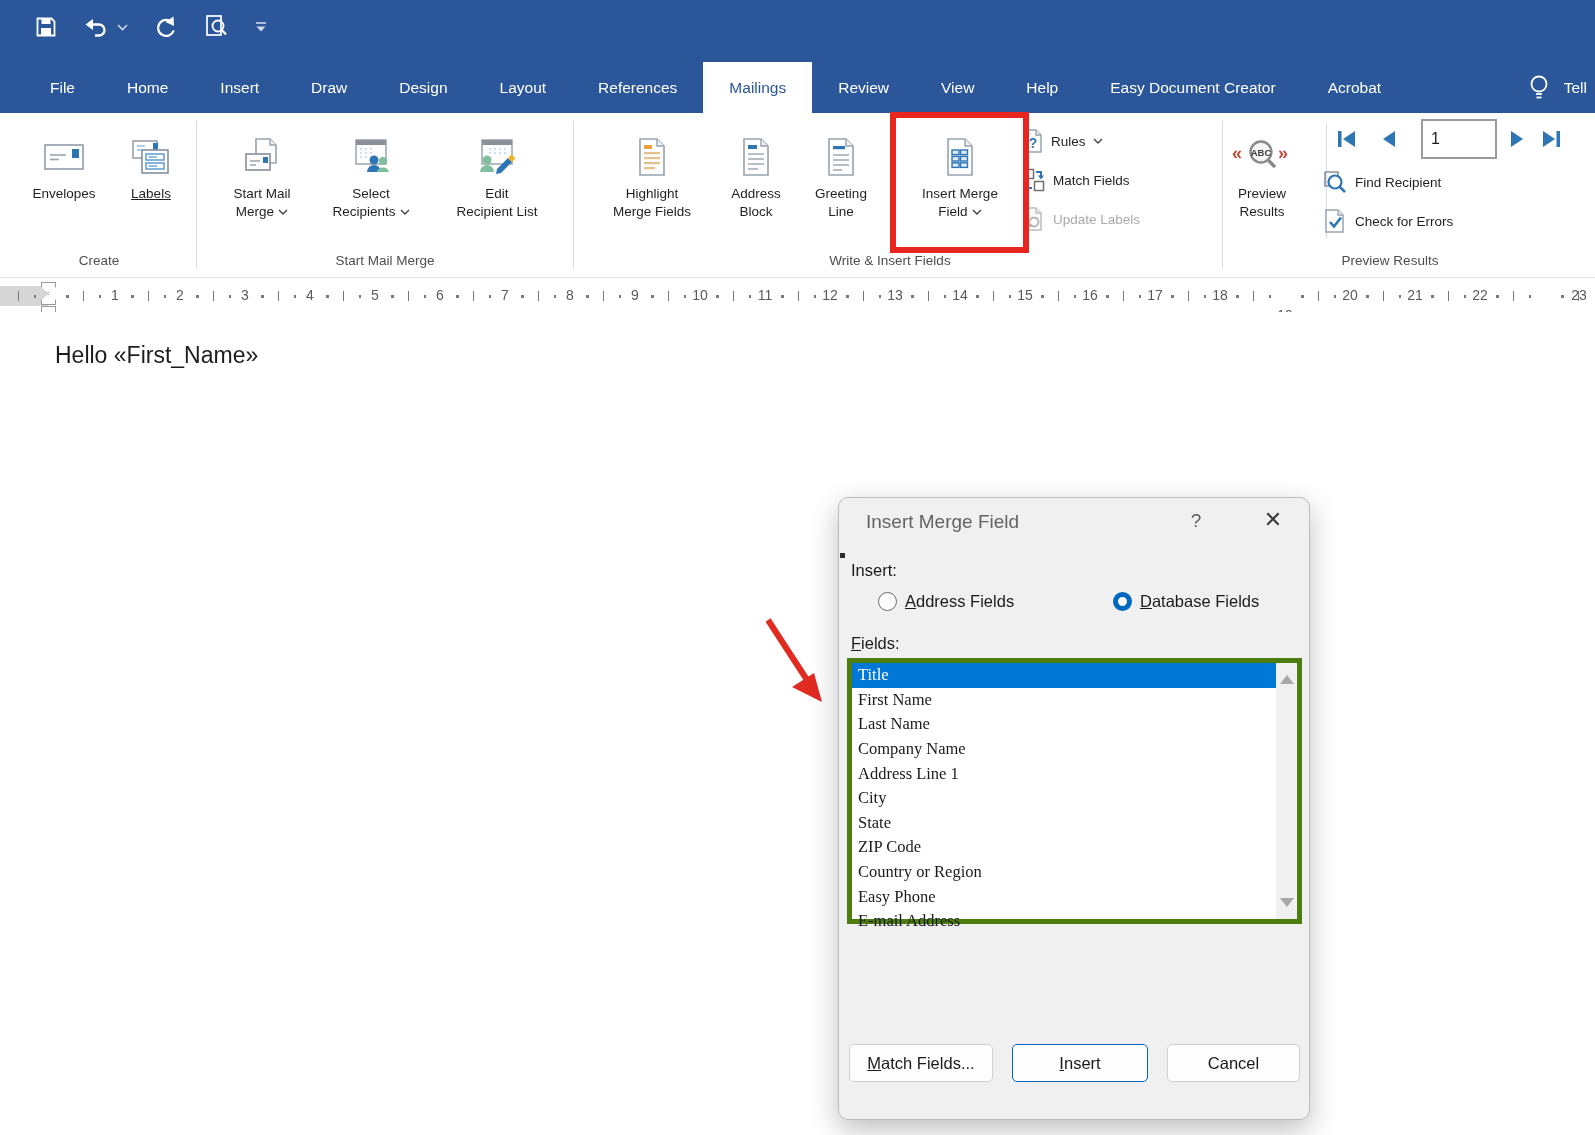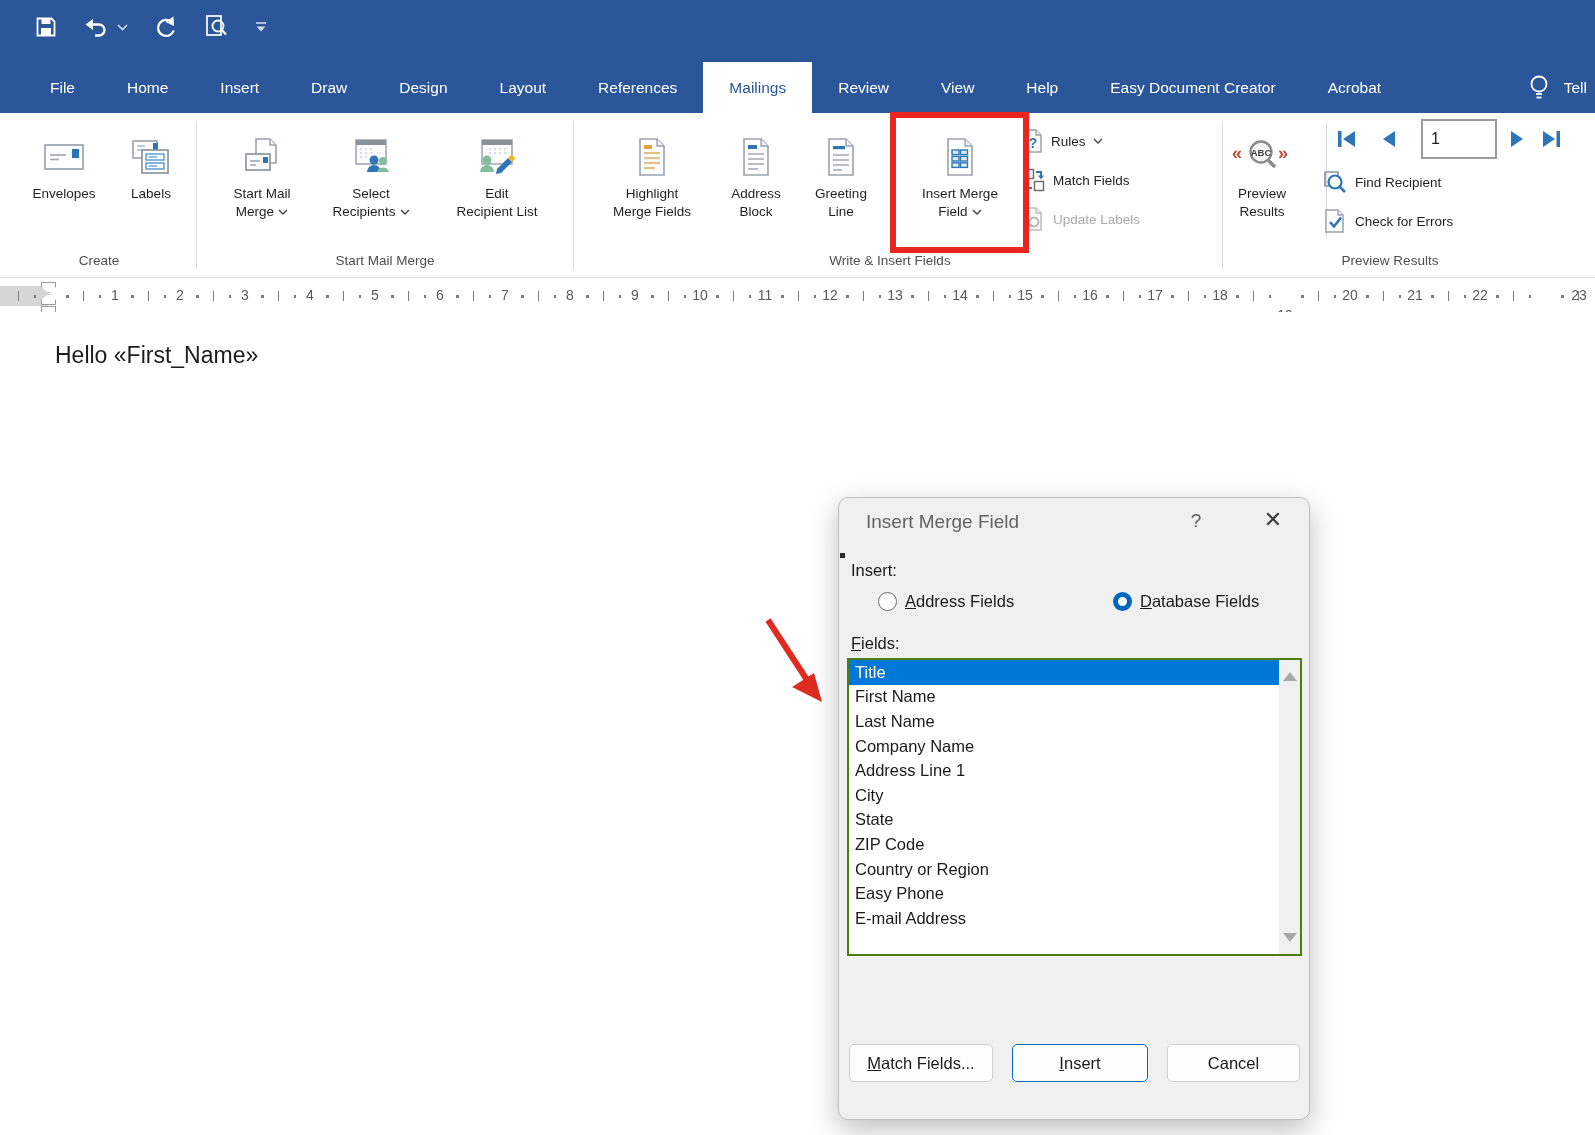--- a/index.html
+++ b/index.html
@@ -60,22 +60,22 @@
   .dlg-help { position:absolute; left:345px; top:12px; font-size:19px; color:#5a5a5a; width:24px; text-align:center; }
   .dlg-close { position:absolute; left:420px; top:9px; font-size:22px; color:#3a3a3a; width:28px; text-align:center; }
   .dlg-dot { position:absolute; left:1px; top:55px; width:5px; height:5px; background:#2c2c2c; }
   .dlg-insert-label { position:absolute; left:12px; top:63px;text-align:center; }
   .radio-row { position:absolute; left:0; top:94px; width:100%; height:22px; }
   .radio { position:absolute; width:19px; height:19px; border-radius:50%; background:#fff; border:1.5px solid #6b6b6b; }
   .radio.on { border:5.5px solid #0067c0; }
   .rlabel { position:absolute; top:0px; }
   .u { text-decoration:underline; }
   .dlg-fields-label { position:absolute; left:12px; top:136px; }
-  .listbox { position:absolute; left:8px; top:160px; width:455px; height:298px; background:#fff;
-             border:2px solid #4d7c0f; }
+  .listbox { position:absolute; left:8px; top:160px; width:455px; height:266px; background:#fff;
+             border:5px solid #4d7c0f;font-family:Liberation Serif, serif; }
   .listbox ul { margin:0; padding:0; list-style:none; }
   .listbox li { height:24.6px; display:flex; align-items:center; padding-left:6px; font-size:16.5px; }
   .listbox li.selected { background:#0078d7; color:#fff; }
   .vscroll { position:absolute; right:0; top:0; width:21px; height:100%; background:#f0f0f0; }
   .vscroll .up, .vscroll .down { position:absolute; left:4px; width:0; height:0; border-left:7px solid transparent; border-right:7px solid transparent; }
   .vscroll .up { top:12px; border-bottom:9px solid #a8a8a8; }
   .vscroll .down { bottom:12px; border-top:9px solid #a8a8a8; }
   .dlg-btn { position:absolute; top:546px; height:38px; background:#fdfdfd; border:1px solid #d0d0d0;
              border-radius:5px; display:flex; align-items:center; justify-content:center; font-size:16.5px; color:#1a1a1a; }
   .dlg-btn.default { border:1.5px solid #0067c0; }
@@ -162,21 +162,21 @@
           <rect x="4" y="5" width="38" height="24" fill="#fff" stroke="#98a2ad" stroke-width="1.7"></rect>
           <line x1="9" y1="15" x2="25" y2="15" stroke="#9aa4ae" stroke-width="1.6"></line>
           <line x1="9" y1="19.5" x2="18" y2="19.5" stroke="#9aa4ae" stroke-width="1.6"></line>
           <rect x="31" y="9" width="7" height="9" fill="#2e75b6"></rect>
         </svg>
     </span>
     <span class="l">
         <span>Envelopes</span>
       </span>
   </div>
-  <div class="bigbtn" style="left:112px;width:78px;">
+  <div class="bigbtn" style="left:112px;width:78px;text-decoration:underline;">
     <span class="ic">
       <svg width="42" height="38" viewBox="0 0 42 38">
           <rect x="3" y="3" width="24" height="17" fill="#fff" stroke="#98a2ad" stroke-width="1.6"></rect>
           <line x1="7" y1="8" x2="15" y2="8" stroke="#9ec3e6" stroke-width="1.6"></line>
           <line x1="7" y1="12" x2="13" y2="12" stroke="#9ec3e6" stroke-width="1.6"></line>
           <rect x="23" y="5" width="5" height="7" fill="#2e75b6"></rect>
           <rect x="12" y="12" width="26" height="23" fill="#fff" stroke="#8c96a1" stroke-width="1.7"></rect>
           <rect x="16" y="16" width="18" height="6" fill="none" stroke="#5c9bd1" stroke-width="1.5"></rect>
           <rect x="16" y="25" width="18" height="6" fill="none" stroke="#5c9bd1" stroke-width="1.5"></rect>
           <line x1="18.5" y1="19" x2="27" y2="19" stroke="#5c9bd1" stroke-width="1.3"></line>

